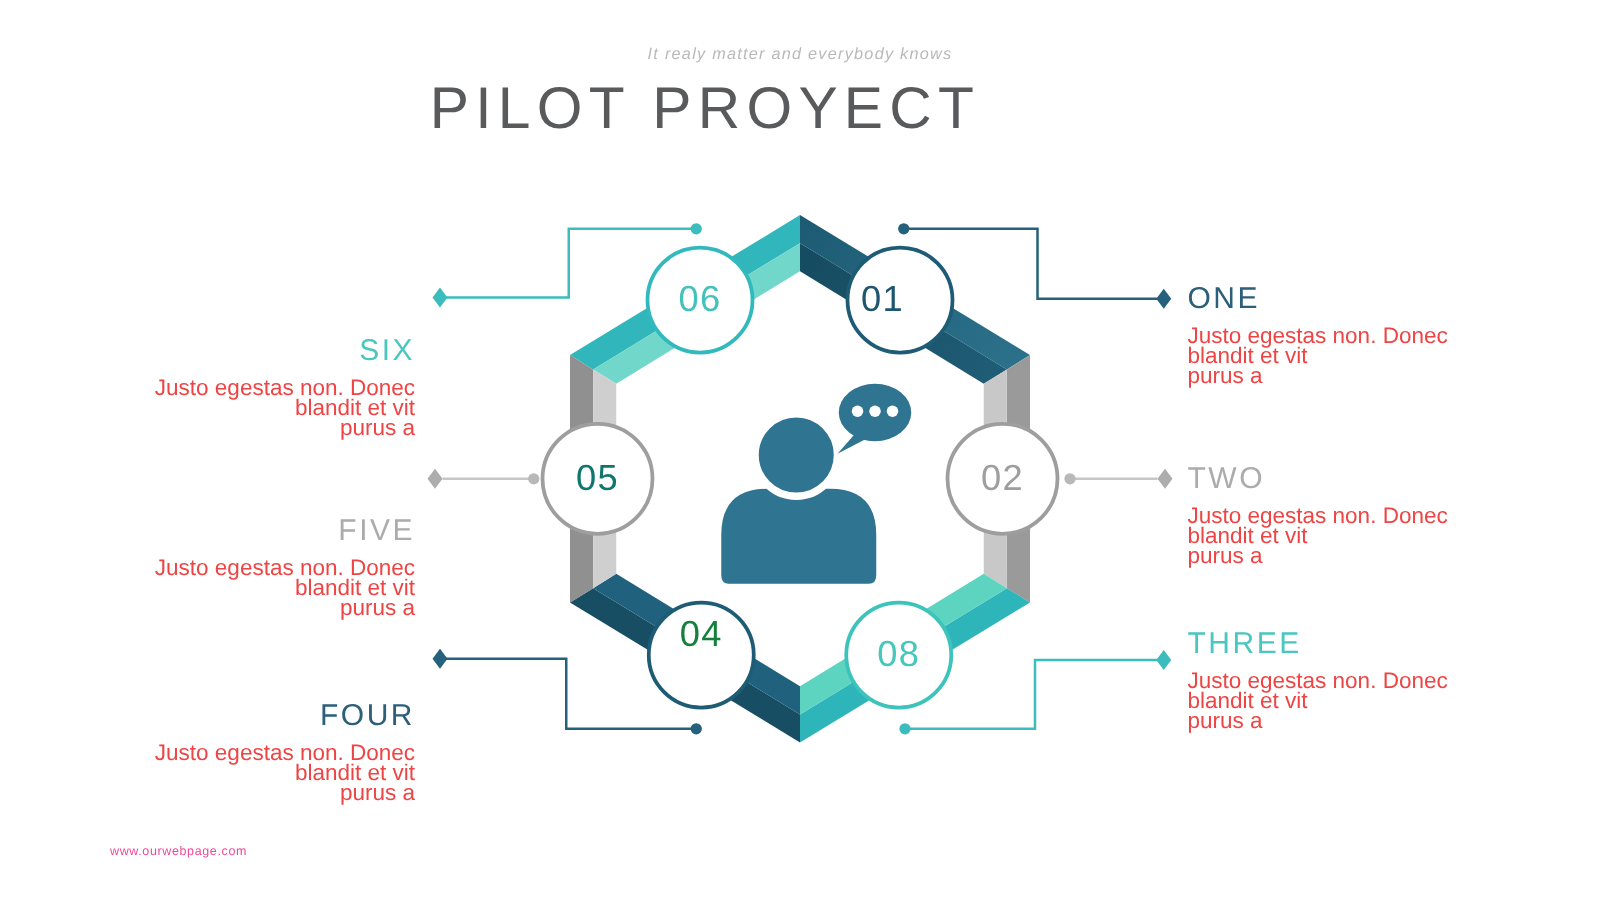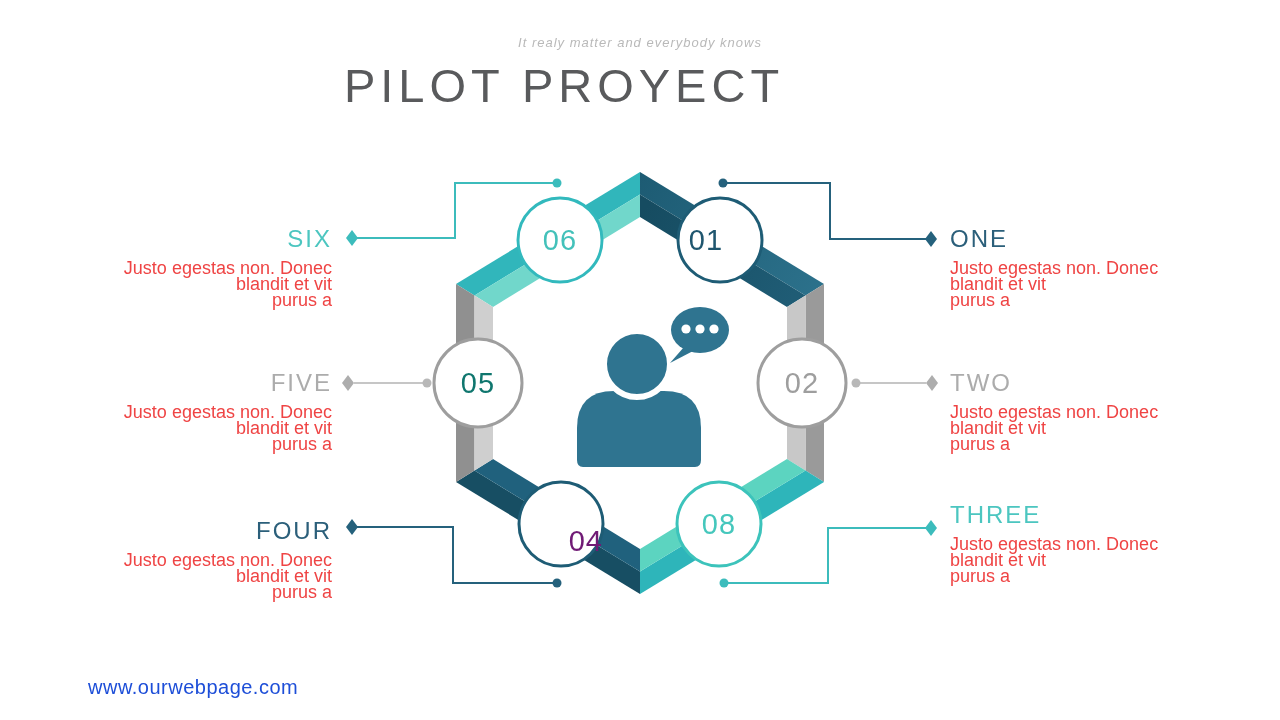--- a/index.html
+++ b/index.html
@@ -10,39 +10,39 @@
   .subtitle{
     position:absolute;top:35px;left:0;width:1280px;text-align:center;
     font-size:13px;letter-spacing:1px;color:#b9b9b9;font-weight:400;font-style:italic;
   }
   .title{
     position:absolute;top:58px;left:0;width:1128px;text-align:center;
     font-size:47px;letter-spacing:5px;color:#595a5c;font-weight:400;
   }
   .diagram{position:absolute;left:0;top:0;}
   .item{position:absolute;width:260px;}
-  .item.left{right:948px;text-align:right;}
+  .item.left{right:948px;text-align:right;margin-top:42px;}
   .item.right{left:950px;text-align:left;}
   .item-label{font-size:24px;letter-spacing:2px;line-height:30px;font-weight:300;}
   .item-desc{margin-top:6px;font-size:18px;line-height:16px;color:#ef4444;font-weight:300;}
   .accent-blue{color:#2b5f7a;}
   .accent-gray{color:#acacac;}
   .accent-teal{color:#4cc6c0;}
   .num{
     position:absolute;width:84px;height:40px;line-height:40px;text-align:center;
     font-size:29px;letter-spacing:1px;font-weight:300;
   }
   .num-01{left:664px;top:220px;color:#1f566f;}
   .num-02{left:760px;top:363px;color:#9e9e9e;}
   .num-03{left:677px;top:504px;color:#45c7bc;}
-  .num-04{left:519px;top:521px;color:#701a75;text-align:right;}
+  .num-04{left:519px;top:488px;color:#15803d;}
   .num-05{left:436px;top:363px;color:#0f766e;}
   .num-06{left:518px;top:220px;color:#43c1ba;}
   .footer{
-    position:absolute;left:88px;top:676px;font-size:20px;color:#1d4ed8;
+    position:absolute;left:88px;top:676px;font-size:10px;color:#ec4899;
     letter-spacing:0.5px;font-weight:300;
   }
 </style>
 </head>
 <body>
 
 <div class="slide">
 
   <div class="subtitle">It realy matter and everybody knows</div>
   <div class="title">PILOT PROYECT</div>

